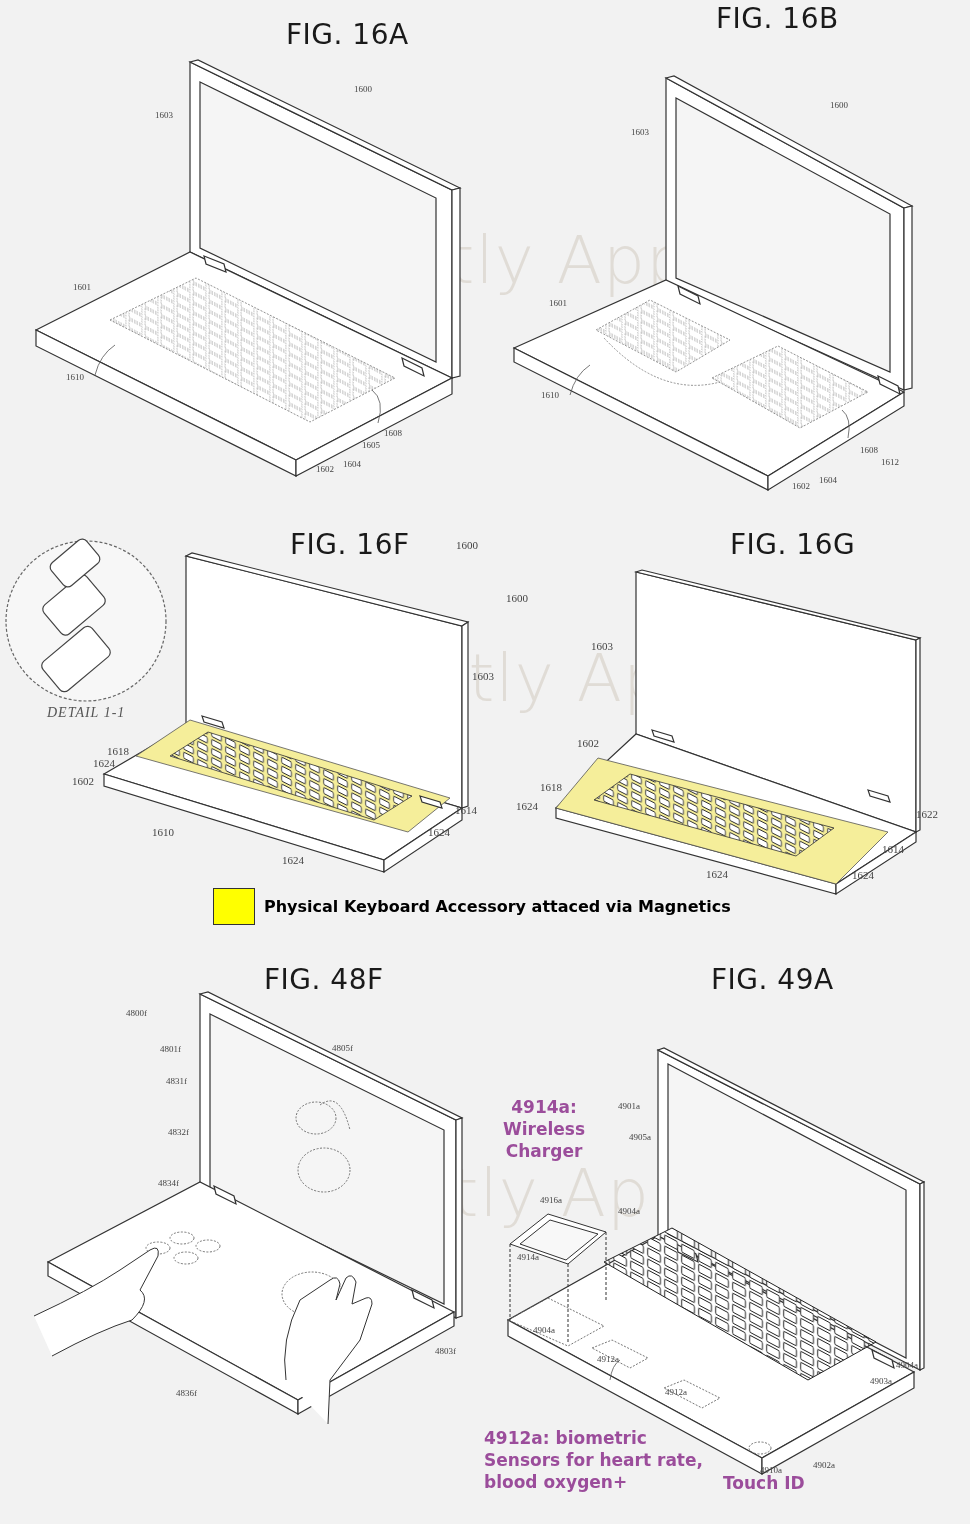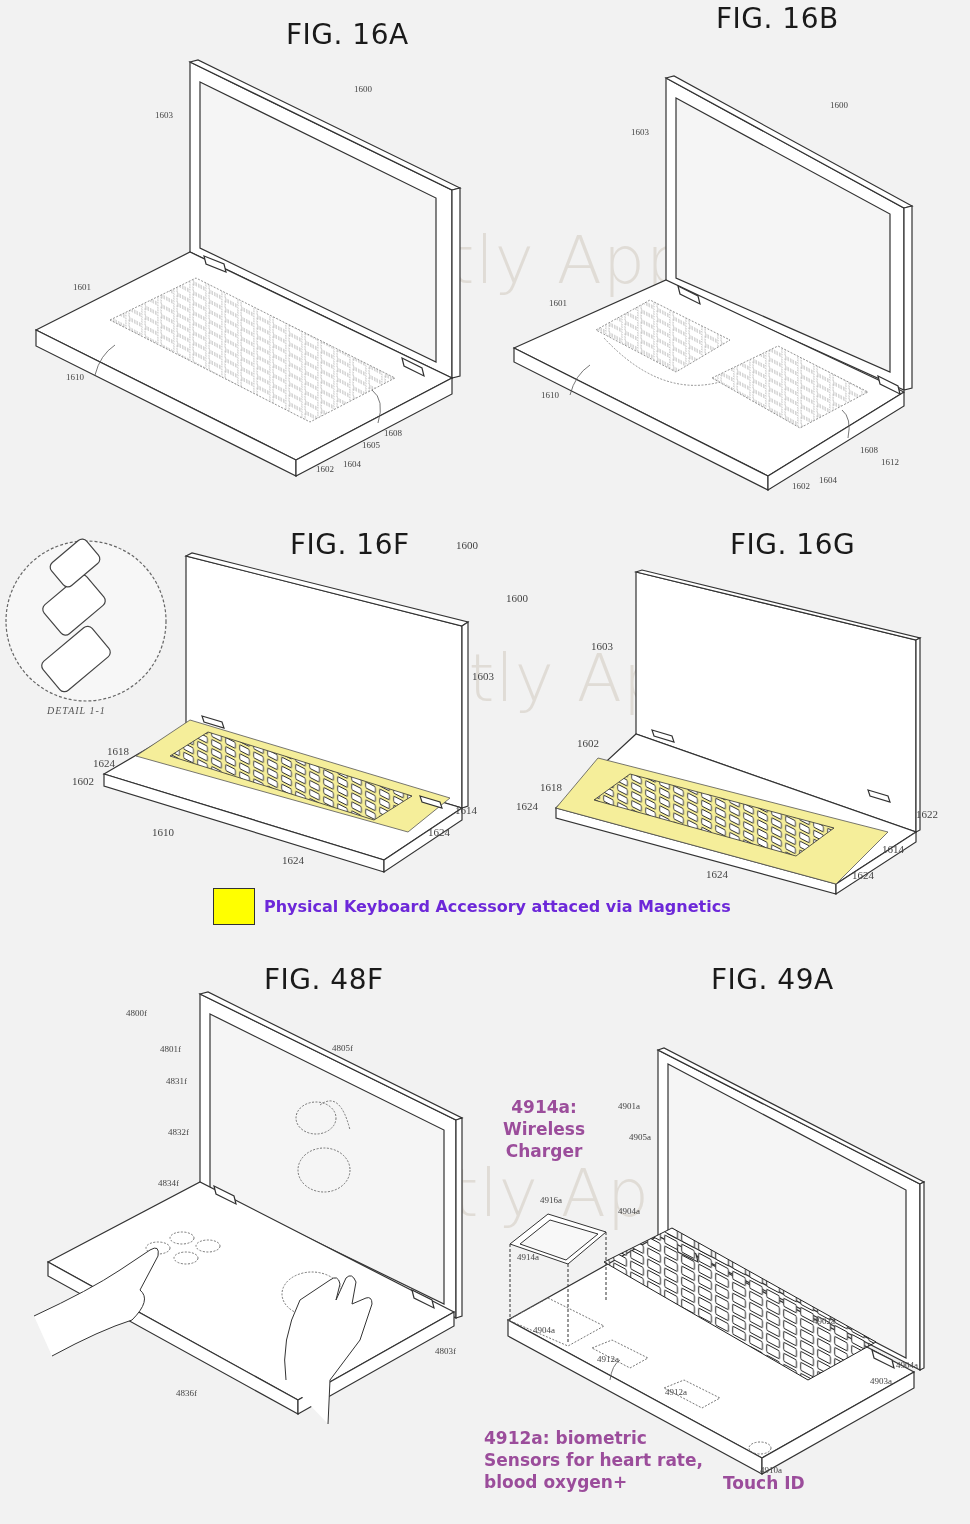--- a/index.html
+++ b/index.html
@@ -10,23 +10,23 @@
   .ref { position:absolute; font-family:"Liberation Serif", serif; font-size:9px; color:#444; white-space:nowrap; }
   .ref-lg { font-size:11px; }
   .watermark { position:absolute; font-family:"DejaVu Sans", sans-serif; font-size:66px; color:#e0dcd6;
                white-space:nowrap; letter-spacing:1px; font-weight:300; }
   .callout { position:absolute; font-family:"DejaVu Sans", sans-serif; font-weight:bold; color:#9b4d9b;
              font-size:17px; line-height:22px; white-space:pre; }
   svg.draw { position:absolute; left:0; top:0; }
   .legend-swatch { position:absolute; left:213px; top:888px; width:42px; height:37px; background:#ffff00;
                    border:1px solid #333; box-sizing:border-box; }
   .legend-text { position:absolute; left:264px; top:897px; font-family:"DejaVu Sans", sans-serif;
-                 font-weight:bold; font-size:16px; color:#6d28d9; white-space:nowrap; }
+                 font-weight:bold; font-size:16px; color:#000000; white-space:nowrap; }
   .detail-label { position:absolute; left:47px; top:705px; font-family:"Liberation Serif", serif;
-                  font-style:italic; font-size:10px; color:#555; letter-spacing:1px; }
+                  font-style:italic; font-size:14px; color:#555; letter-spacing:1px; }
 </style>
 </head>
 <body>
 
 <div class="watermark" style="left:258px;top:222px;">Patently Apple</div>
 <div class="watermark" style="left:278px;top:640px;">Patently Apple</div>
 <div class="watermark" style="left:262px;top:1155px;">Patently Apple</div>
 
 <svg class="draw" width="970" height="1524" viewBox="0 0 970 1524">
   <defs>
@@ -240,21 +240,21 @@
 
 <span class="ref" style="left:618px;top:1101px;">4901a</span>
 <span class="ref" style="left:629px;top:1132px;">4905a</span>
 <span class="ref" style="left:540px;top:1195px;">4916a</span>
 <span class="ref" style="left:618px;top:1206px;">4904a</span>
 <span class="ref" style="left:517px;top:1252px;">4914a</span>
 <span class="ref" style="left:533px;top:1325px;">4904a</span>
 <span class="ref" style="left:597px;top:1354px;">4912a</span>
 <span class="ref" style="left:665px;top:1387px;">4912a</span>
 <span class="ref" style="left:760px;top:1465px;">4910a</span>
-<span class="ref" style="left:813px;top:1316px;">4902a</span>
+<span class="ref" style="left:813px;top:1460px;">4902a</span>
 <span class="ref" style="left:870px;top:1376px;">4903a</span>
 <span class="ref" style="left:896px;top:1360px;">4904a</span>
 
 <div class="legend-swatch"></div>
 <div class="legend-text">Physical Keyboard Accessory attaced via Magnetics</div>
 
 <div class="callout" style="left:503px;top:1096px;text-align:center;">4914a:
 Wireless
 Charger</div>
 <div class="callout" style="left:484px;top:1427px;">4912a: biometric

